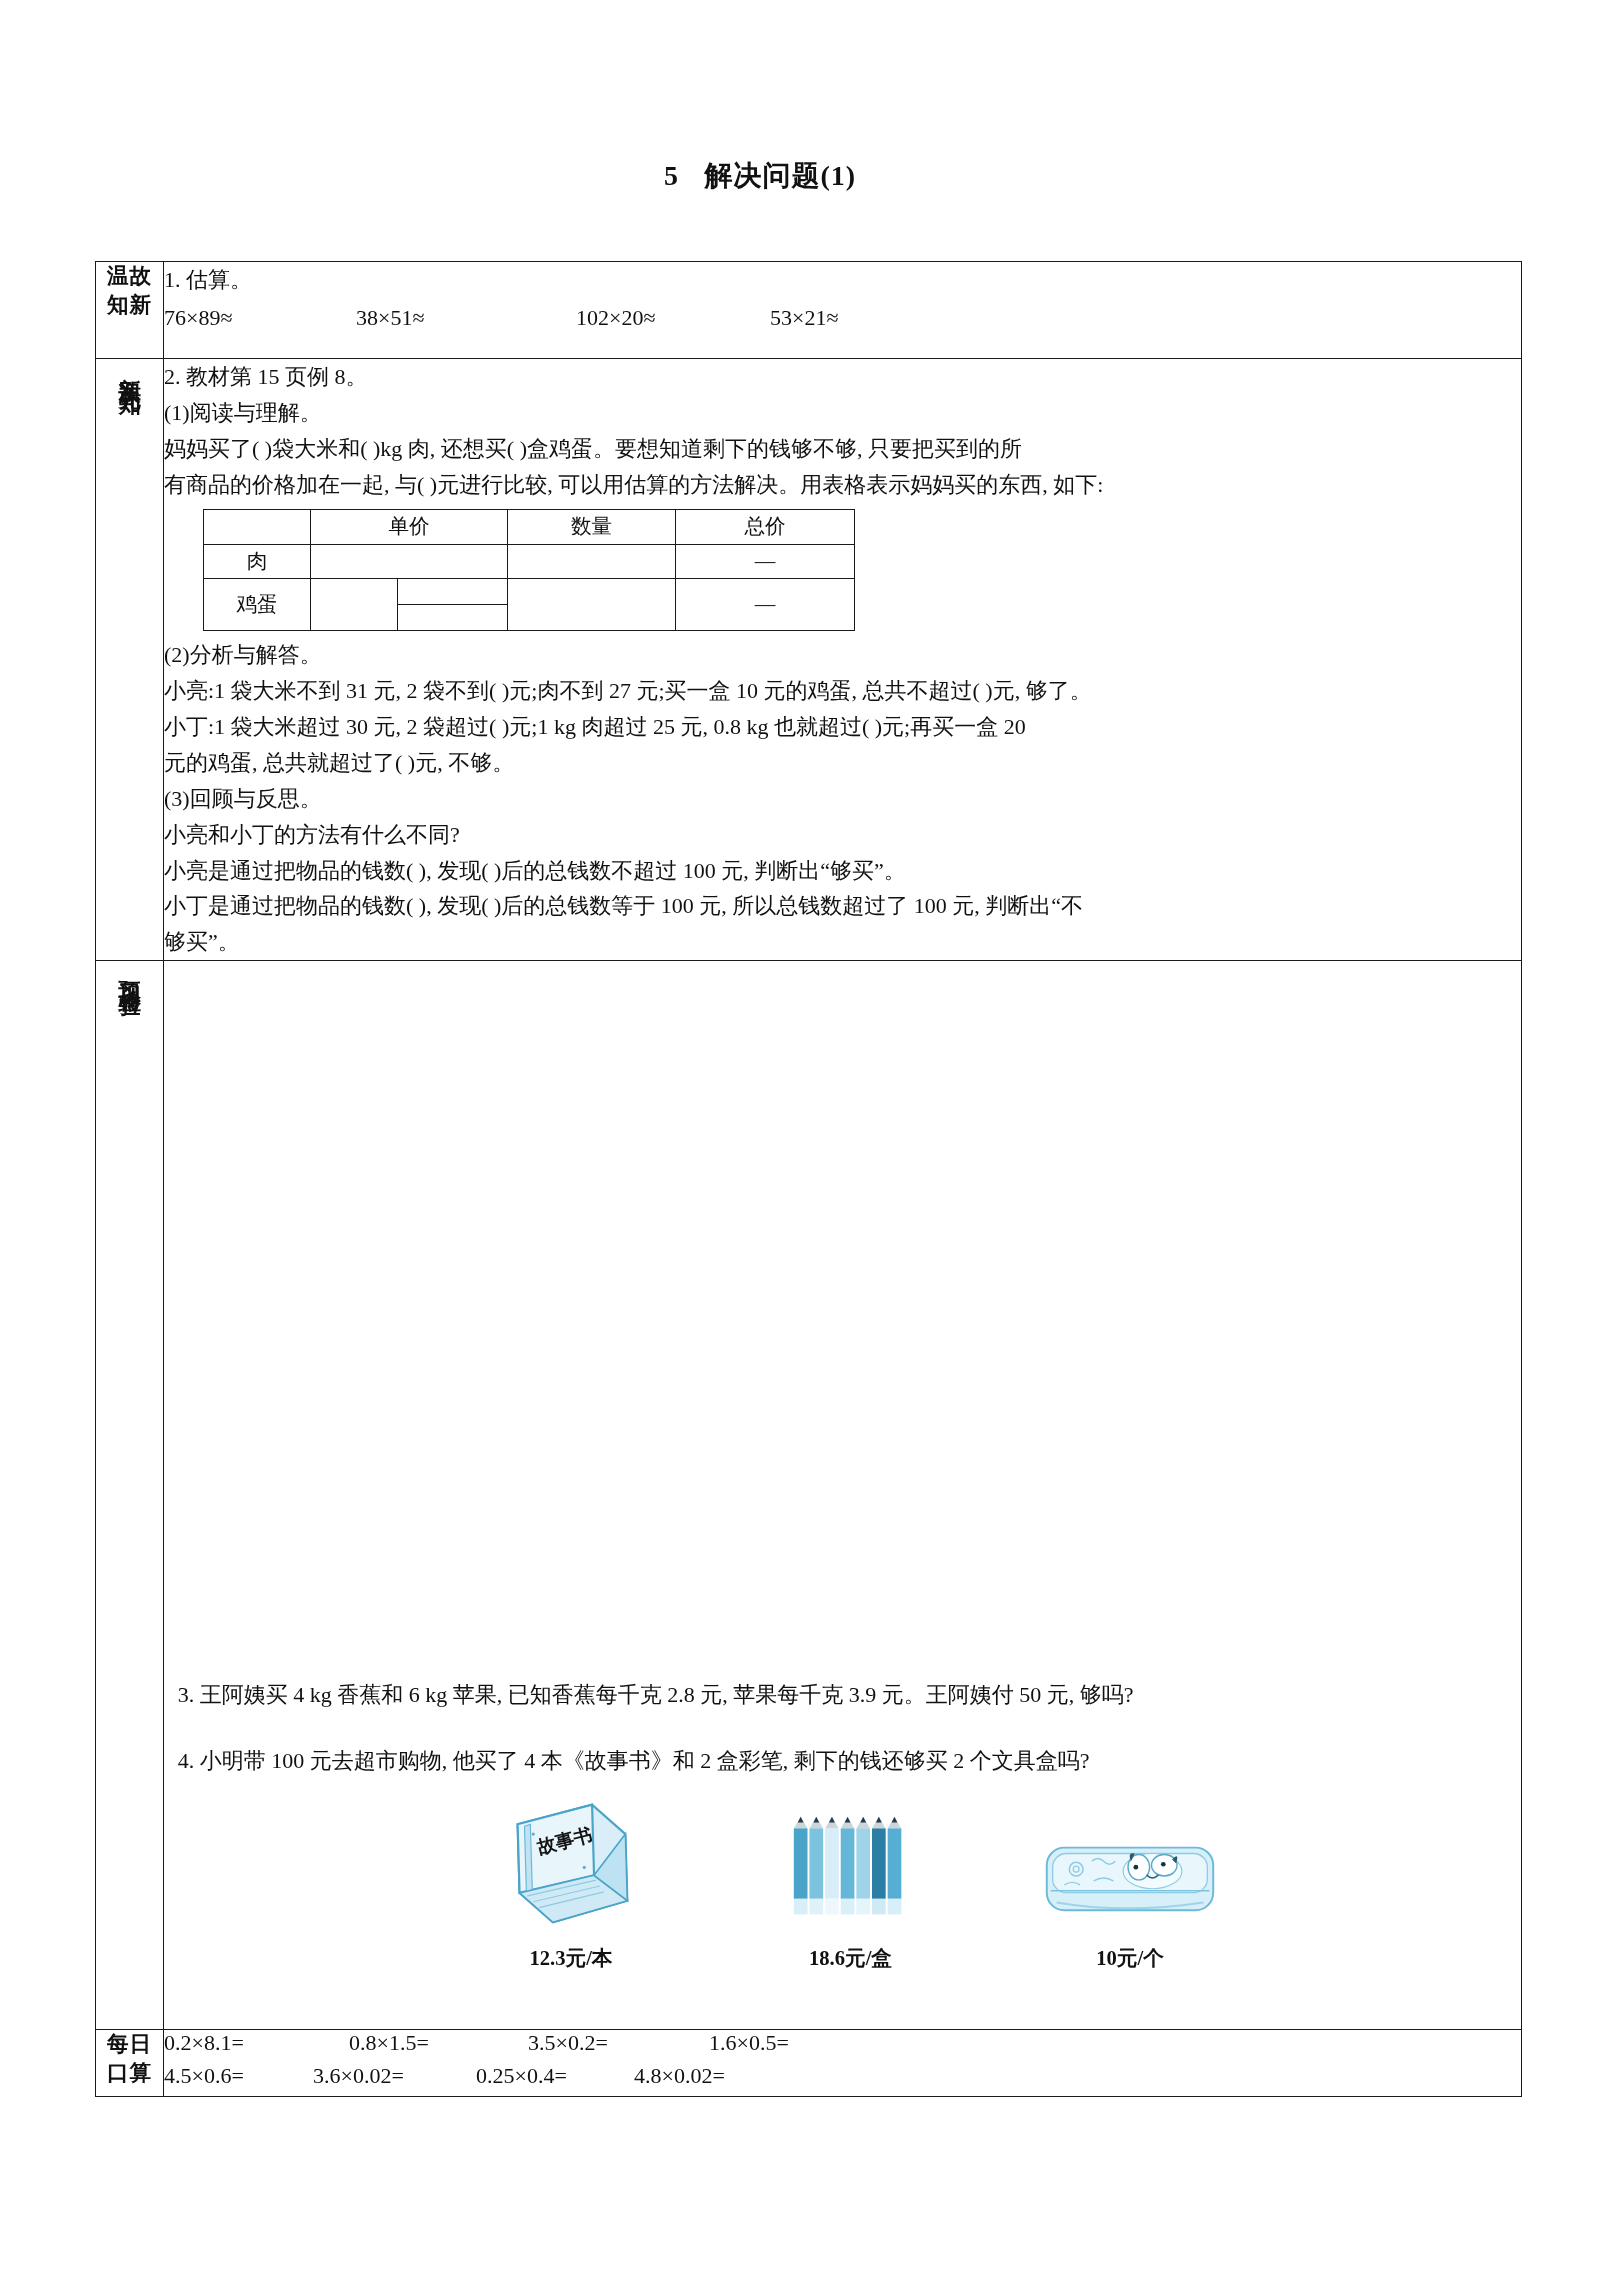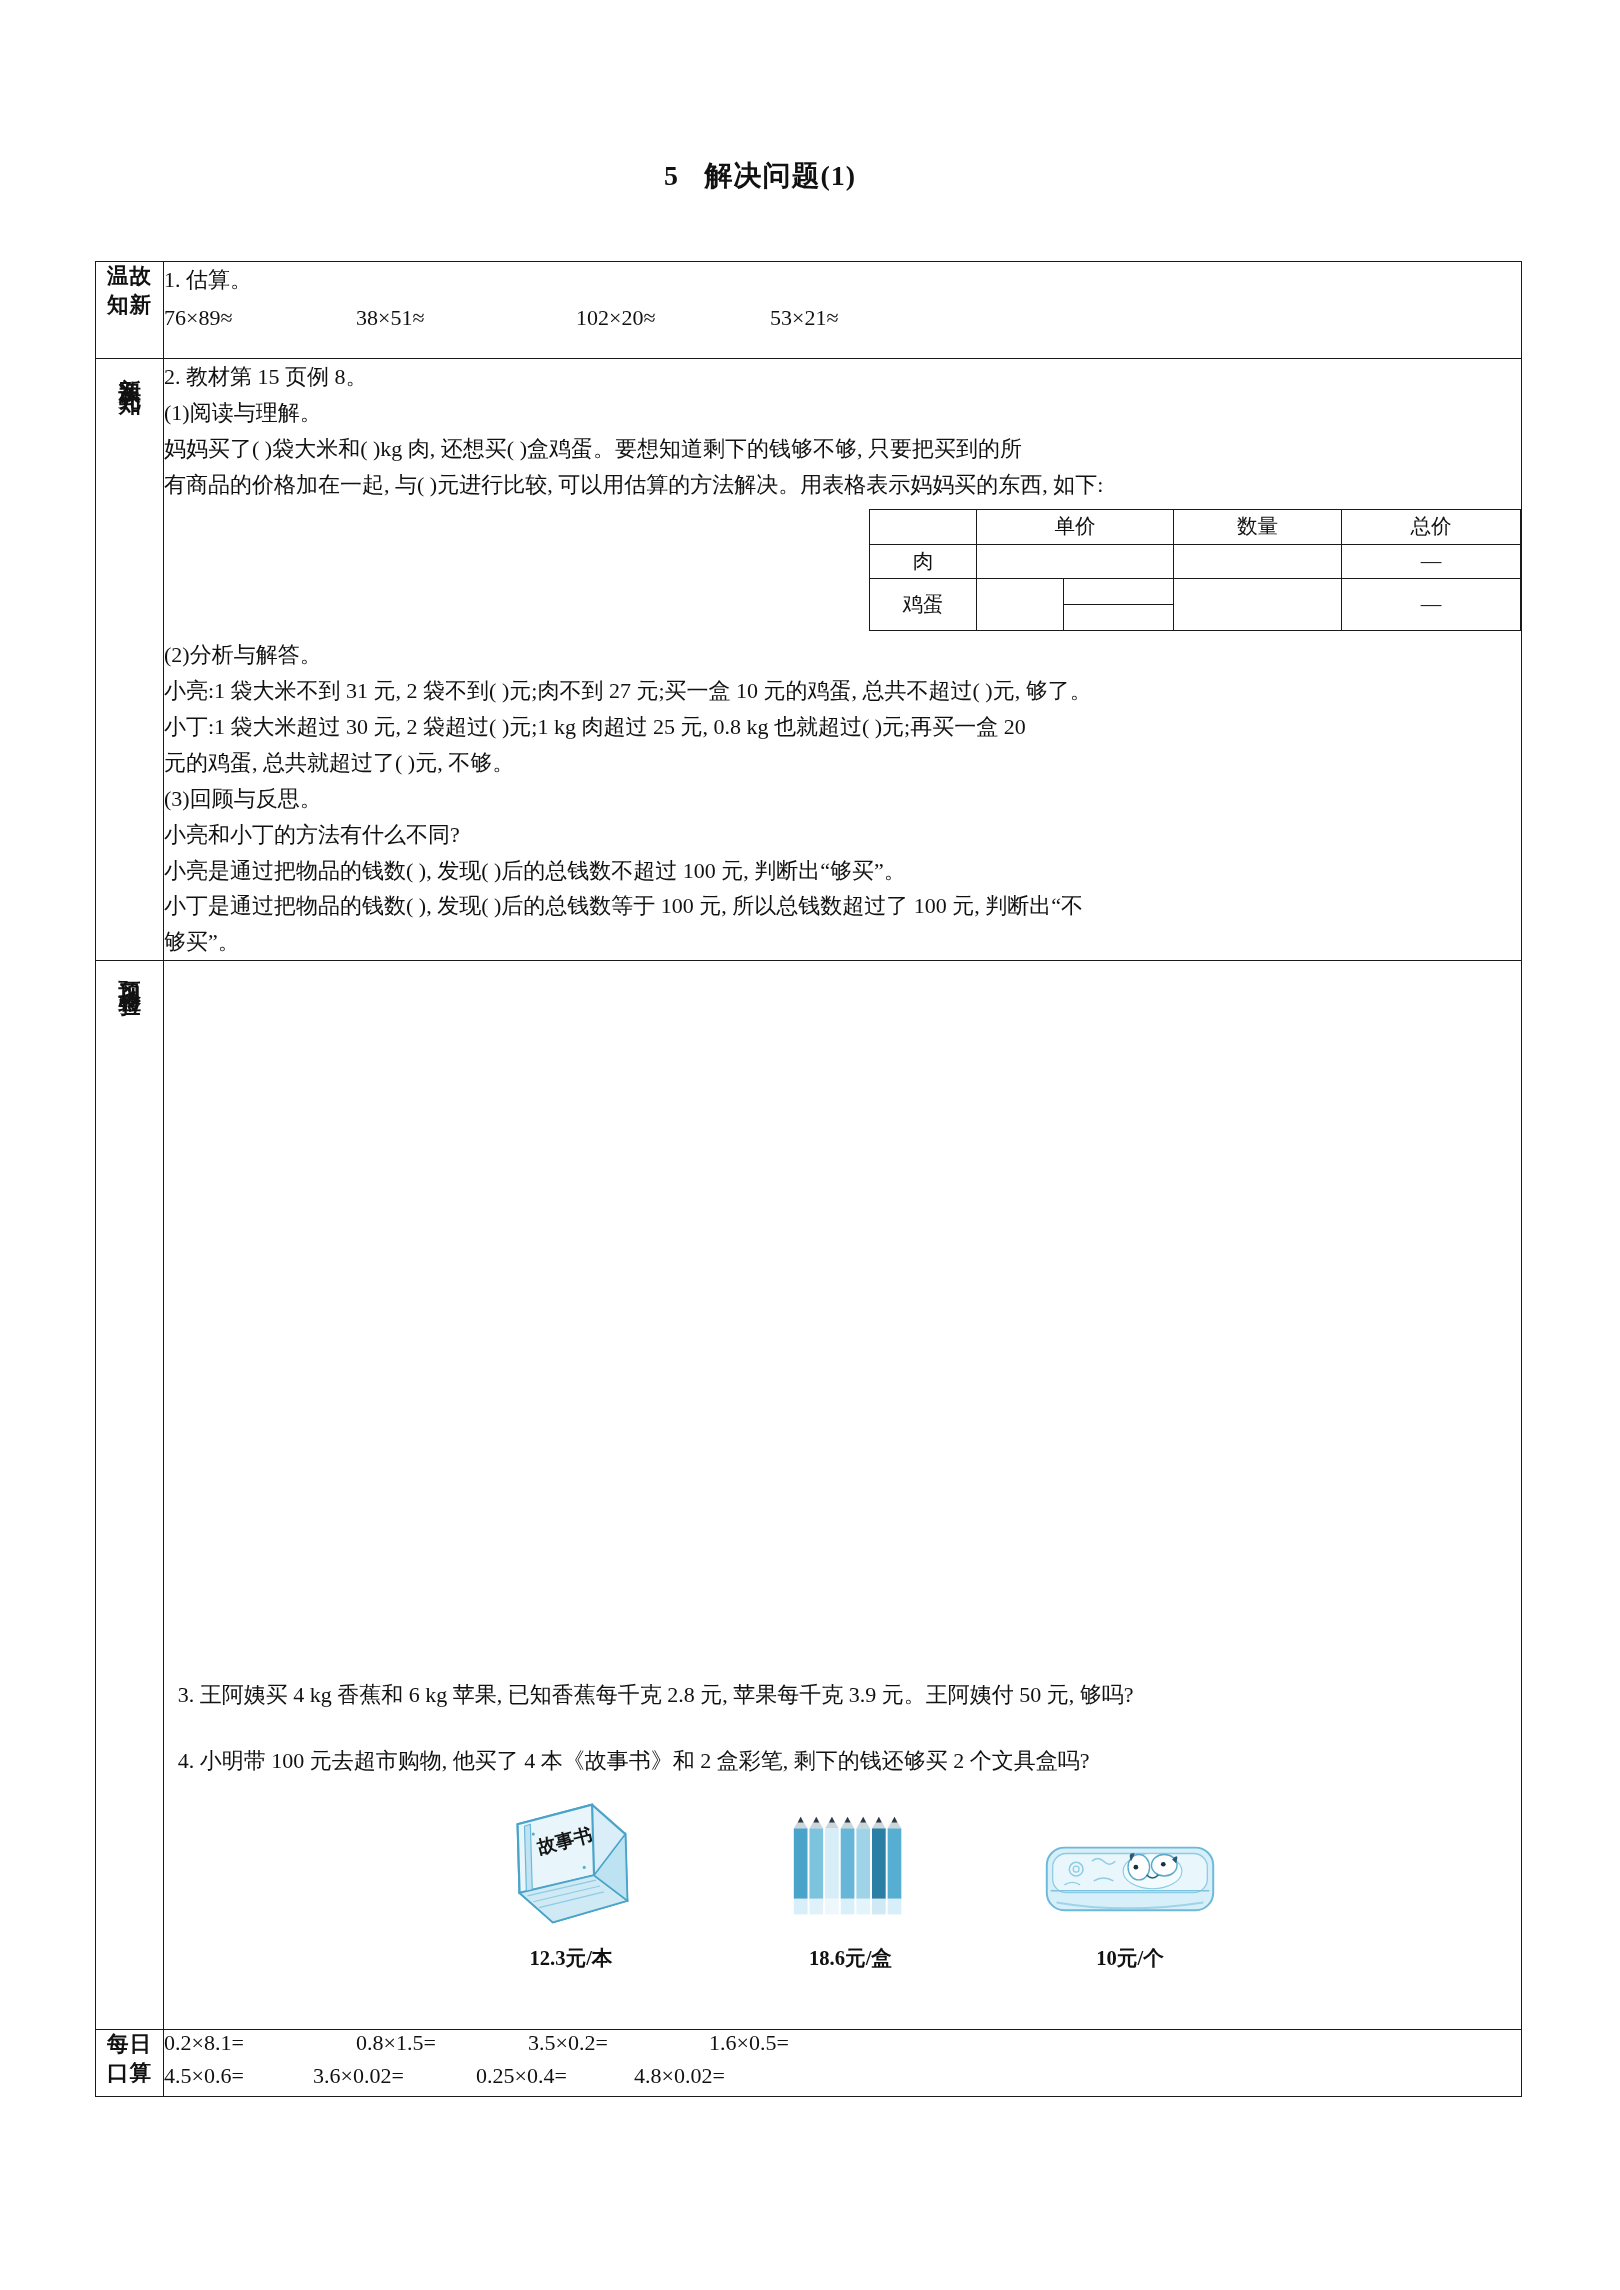--- a/index.html
+++ b/index.html
@@ -101,21 +101,21 @@
   .e2 { left: 412px; }
   .e3 { left: 606px; }
 
   
   .ln { white-space: nowrap; }
 
   
   .goods-wrap {
     margin: 6.9px 0 5.9px 0;
     display: flex;
-    justify-content: flex-end;
+    justify-content: flex-start;
   }
   table.goods {
     border-collapse: collapse;
     table-layout: fixed;
     width: 647px;
     margin-left: 39px;
   }
   table.goods td {
     border: 1.3px solid #1a1a1a;
     height: 32px;
@@ -189,21 +189,21 @@
   
   .oral-cell { padding: 7.8px 11.8px 9.8px 13.7px; }
   .oral-row {
     position: relative;
     height: 33px;
     font-size: 22px;
     white-space: nowrap;
   }
   .oral-row span { position: absolute; top: 0; }
   .o0 { left: 0; }
-  .o1 { left: 192px; }
+  .o1 { left: 185px; }
   .o2 { left: 364px; }
   .o3 { left: 545px; }
   .p0 { left: 0; }
   .p1 { left: 149px; }
   .p2 { left: 312px; }
   .p3 { left: 470px; }
 </style>
 </head>
 <body>
 

